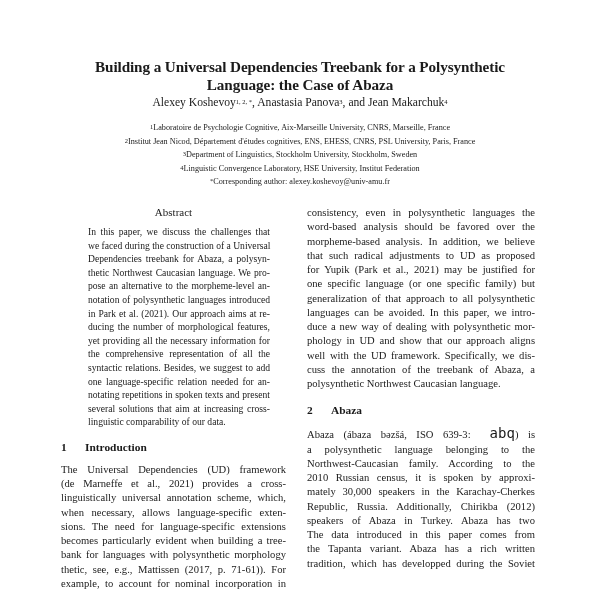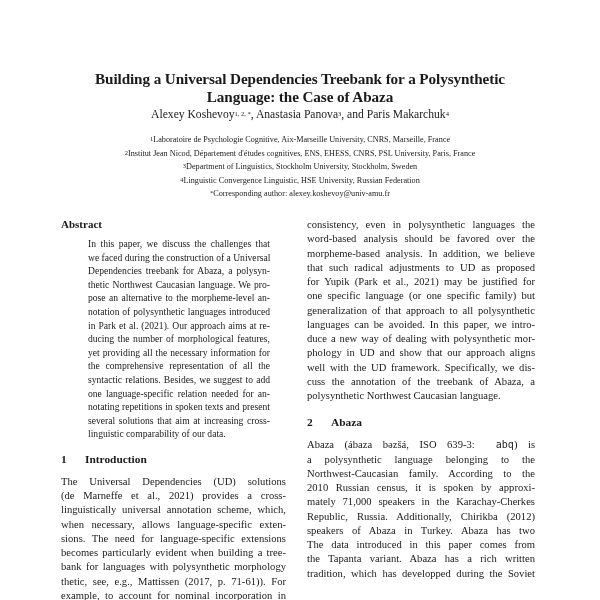--- a/index.html
+++ b/index.html
@@ -10,21 +10,21 @@
   body {
     width: 600px;
     height: 600px;
     overflow: hidden;
     position: relative;
     font-family: "Liberation Serif", "DejaVu Serif", serif;
     color: #1a1a1a;
   }
   .page {
     position: absolute;
-    left: 0; top: 12px;
+    left: 0; top: 0;
     width: 600px; height: 474px;
   }
   .title {
     position: absolute;
     left: 60px; width: 480px;
     top: 58px;
     text-align: center;
     font-weight: bold;
     font-size: 15.2px;
     line-height: 18px;
@@ -58,64 +58,65 @@
     position: absolute;
     top: 205px;
     font-size: 10.6px;
     line-height: 14.25px;
     text-align: justify;
   }
   .col-left { left: 61px; width: 225px; }
   .col-right { left: 307px; width: 228px; top: 206px; }
 
   .abstract-heading {
-    font-weight: bold;
+    text-align: center;
+    font-weight: normal;
     font-size: 11px;
     margin-bottom: 6px;
     line-height: 14px;
   }
   .abstract-body {
     margin-left: 27px;
     margin-right: 16px;
     font-size: 9.6px;
     line-height: 13.6px;
   }
   .section-heading {
     font-weight: bold;
     font-size: 11.4px;
     line-height: 14px;
     margin-top: 11px;
     margin-bottom: 9px;
     display: flex;
     text-align: left;
   }
   .section-num { width: 24px; display: inline-block; }
-  .mono { font-family: "DejaVu Sans Mono", "Liberation Mono", monospace; font-size: 10px; }
+  .mono { font-family: "DejaVu Sans Mono", "Liberation Mono", monospace; font-size: 14px; }
   .line { display: block; text-align: justify; text-align-last: justify; white-space: nowrap; }
   .line.last { text-align-last: left; }
 </style>
 </head>
 <body>
 
 <div class="page">
 
   <div class="title">
     <div>Building a Universal Dependencies Treebank for a Polysynthetic</div>
     <div>Language: the Case of Abaza</div>
   </div>
 
   <div class="authors">
-    <span>Alexey Koshevoy</span><sup>1, 2, *</sup><span>, </span><span>Anastasia Panova</span><sup>3</sup><span>, and </span><span>Paris Makarchuk</span><sup>4</sup>
+    <span>Alexey Koshevoy</span><sup>1, 2, *</sup><span>, </span><span>Anastasia Panova</span><sup>3</sup><span>, and </span><span>Jean Makarchuk</span><sup>4</sup>
   </div>
 
   <div class="affils">
     <span class="affil"><sup>1</sup><span>Laboratoire de Psychologie Cognitive, Aix-Marseille University, CNRS, Marseille, France</span></span>
     <span class="affil"><sup>2</sup><span>Institut Jean Nicod, Département d'études cognitives, ENS, EHESS, CNRS, PSL University, Paris, France</span></span>
     <span class="affil"><sup>3</sup><span>Department of Linguistics, Stockholm University, Stockholm, Sweden</span></span>
-    <span class="affil"><sup>4</sup><span>Linguistic Convergence Linguistic, HSE University, Russian Federation</span></span>
+    <span class="affil"><sup>4</sup><span>Linguistic Convergence Laboratory, HSE University, Institut Federation</span></span>
     <span class="affil"><sup>*</sup><span>Corresponding author: alexey.koshevoy@univ-amu.fr</span></span>
   </div>
 
   <div class="col col-left">
     <div class="abstract-heading">Abstract</div>
     <div class="abstract-body" id="abstract-body">
         <span class="line">In this paper, we discuss the challenges that</span>
         <span class="line">we faced during the construction of a Universal</span>
         <span class="line">Dependencies treebank for Abaza, a polysyn-</span>
         <span class="line">thetic Northwest Caucasian language. We pro-</span>
@@ -130,21 +131,21 @@
         <span class="line">notating repetitions in spoken texts and present</span>
         <span class="line">several solutions that aim at increasing cross-</span>
         <span class="line last">linguistic comparability of our data.</span>
       </div>
 
     <div class="section-heading">
       <span class="section-num">1</span>
       <span>Introduction</span>
     </div>
     <div id="intro-body">
-        <span class="line">The Universal Dependencies (UD) solutions</span>
+        <span class="line">The Universal Dependencies (UD) framework</span>
         <span class="line">(de Marneffe et al., 2021) provides a cross-</span>
         <span class="line">linguistically universal annotation scheme, which,</span>
         <span class="line">when necessary, allows language-specific exten-</span>
         <span class="line">sions. The need for language-specific extensions</span>
         <span class="line">becomes particularly evident when building a tree-</span>
         <span class="line">bank for languages with polysynthetic morphology</span>
         <span class="line">thetic, see, e.g., Mattissen (2017, p. 71-61)). For</span>
         <span class="line">example, to account for nominal incorporation in</span>
       </div>
   </div>
@@ -169,21 +170,21 @@
     <div class="section-heading" style="margin-top:12px;">
       <span class="section-num">2</span>
       <span>Abaza</span>
     </div>
     <div>
       <span class="line"><span>Abaza (ábaza bəzšá, ISO 639-3:</span>&nbsp;&nbsp;<span class="mono">abq</span><span>) is</span></span>
       <div id="abaza-body">
           <span class="line">a polysynthetic language belonging to the</span>
           <span class="line">Northwest-Caucasian family. According to the</span>
           <span class="line">2010 Russian census, it is spoken by approxi-</span>
-          <span class="line">mately 71,000 speakers in the Karachay-Cherkes</span>
+          <span class="line">mately 30,000 speakers in the Karachay-Cherkes</span>
           <span class="line">Republic, Russia. Additionally, Chirikba (2012)</span>
           <span class="line">speakers of Abaza in Turkey. Abaza has two</span>
           <span class="line">The data introduced in this paper comes from</span>
           <span class="line">the Tapanta variant. Abaza has a rich written</span>
           <span class="line">tradition, which has developped during the Soviet</span>
         </div>
     </div>
   </div>
 
 </div>

